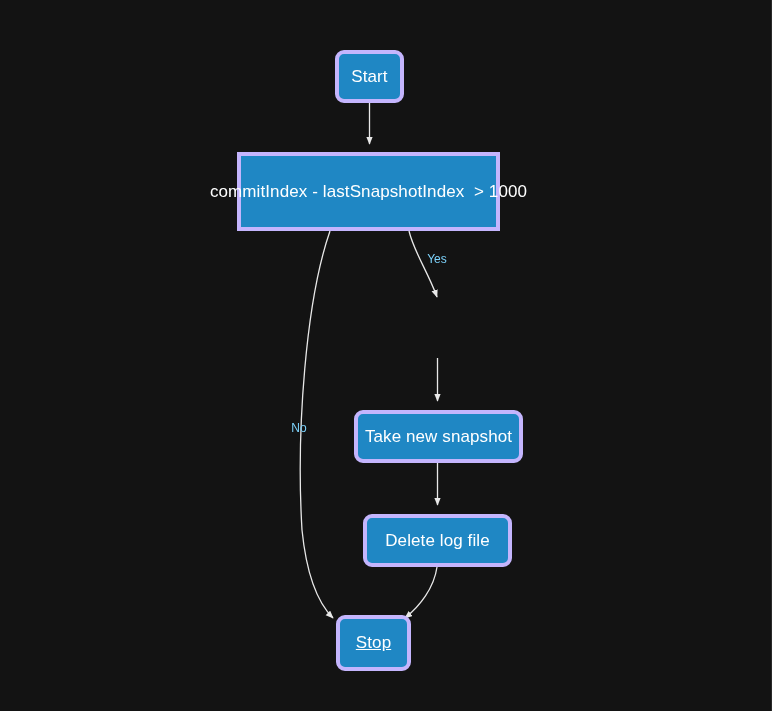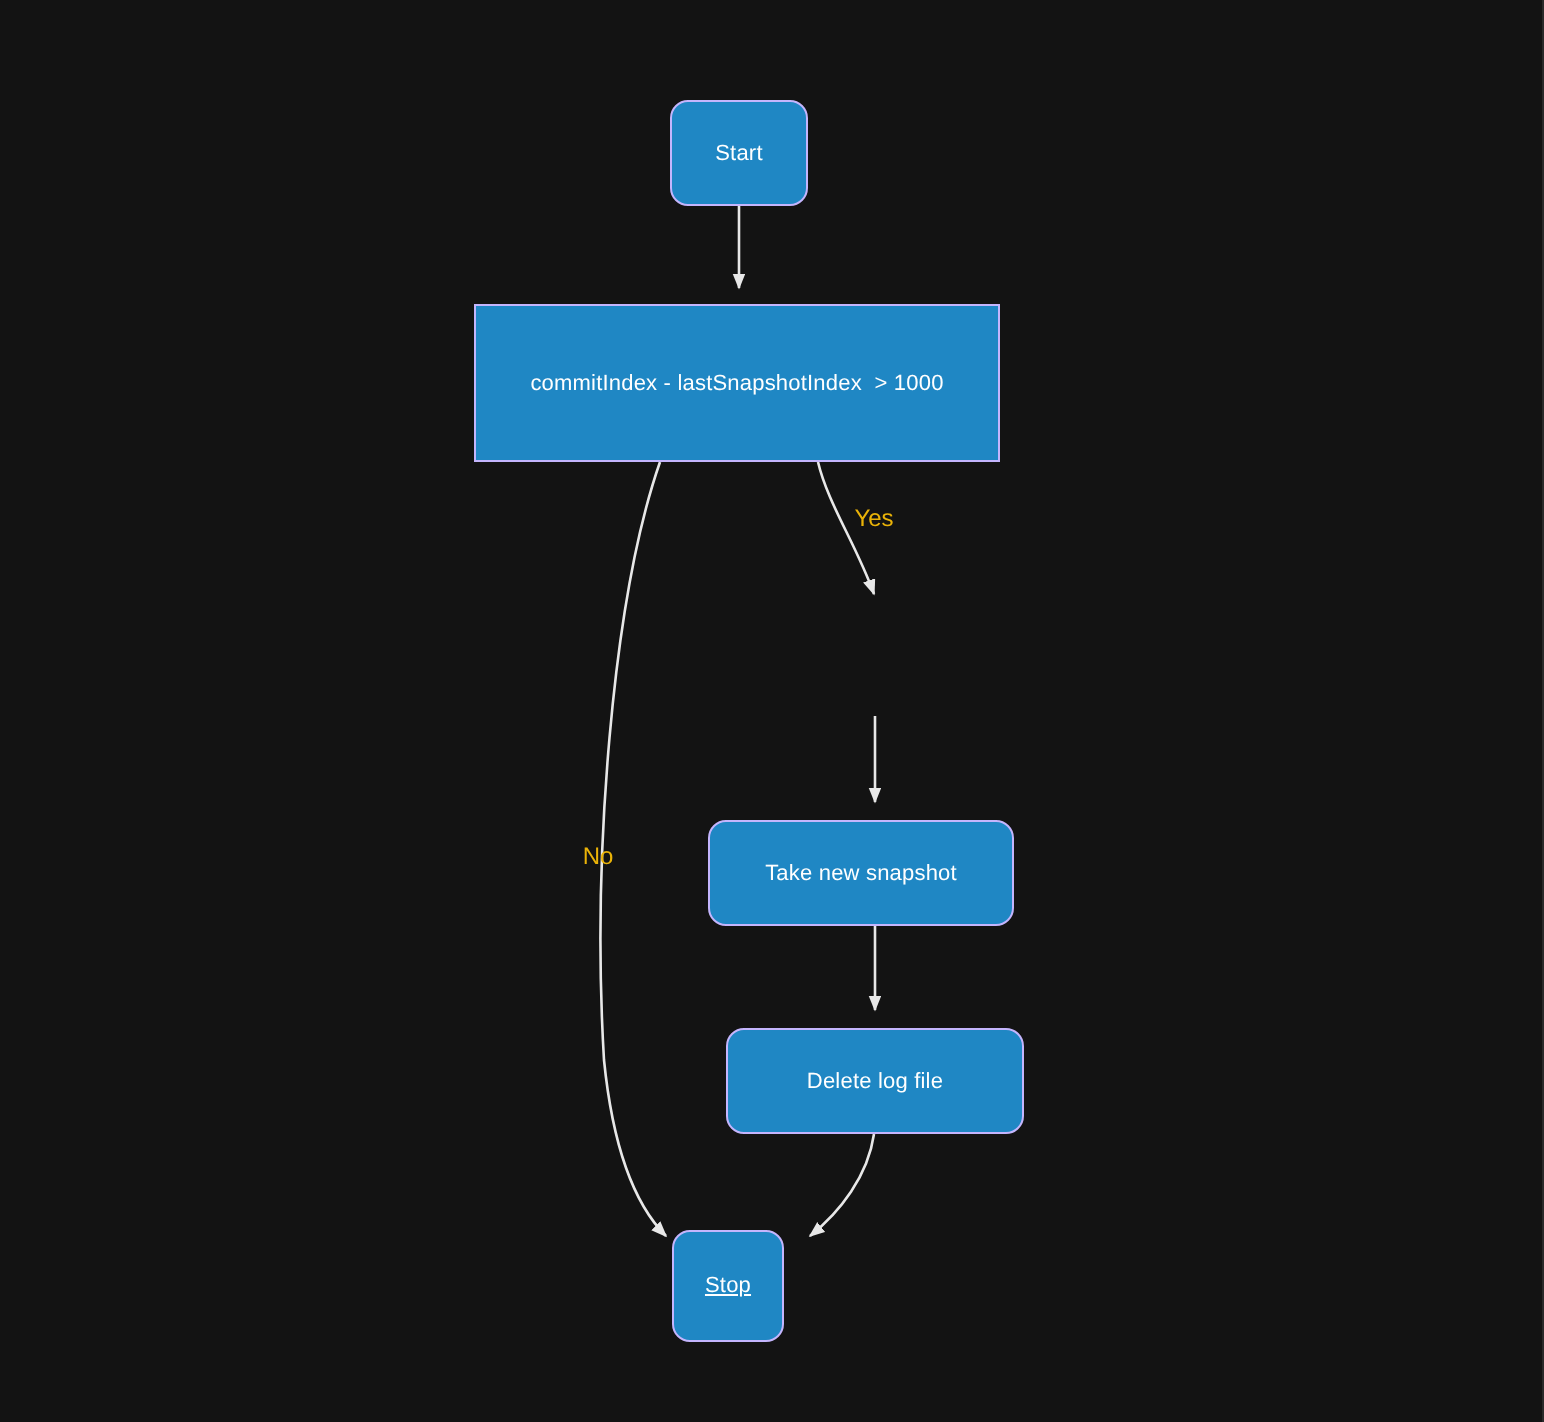--- a/index.html
+++ b/index.html
@@ -27,46 +27,46 @@
     height: 711px;
     pointer-events: none;
   }
   .node {
     position: absolute;
     box-sizing: border-box;
     display: flex;
     align-items: center;
     justify-content: center;
     background: #1f87c4;
-    border: 1px solid #c4b5fd;
+    border: 4px solid #c4b5fd;
     color: #ffffff;
-    font-size: 11px;
+    font-size: 17px;
     letter-spacing: 0.1px;
     text-align: center;
     white-space: pre;
   }
   .node.rounded { border-radius: 9px; }
   .node.rect { border-radius: 0; }
 
   .edge-label {
     position: absolute;
-    color: #eab308;
+    color: #7dd3fc;
     font-size: 12px;
     background: transparent;
     white-space: pre;
     text-align: center;
   }
 
   
   #node-start  { left: 335px; top: 50px;  width: 69px;  height: 53px; }
   #node-cond   { left: 237px; top: 152px; width: 263px; height: 79px; }
   #node-delete { left: 334px; top: 306px; width: 206px; height: 52px; }
-  #node-take   { left: 354px; top: 410px; width: 153px; height: 53px; }
+  #node-take   { left: 354px; top: 410px; width: 169px; height: 53px; }
   #node-compact{ left: 363px; top: 514px; width: 149px; height: 53px; }
-  #node-stop   { left: 336px; top: 615px; width: 56px;  height: 56px; text-decoration: underline; }
+  #node-stop   { left: 336px; top: 615px; width: 75px;  height: 56px; text-decoration: underline; }
 
   #label-yes { left: 420px; top: 252px; width: 34px; }
   #label-no  { left: 283px; top: 421px; width: 32px; }
 </style>
 </head>
 <body>
 
 <div id="canvas">
 
   <svg id="edges" viewBox="0 0 772 711" width="772" height="711">

